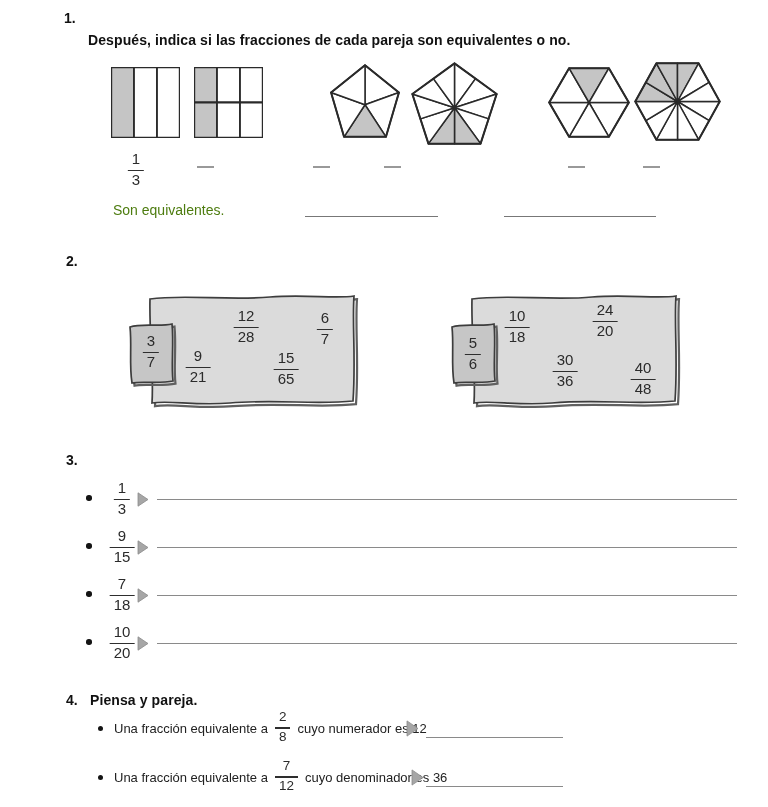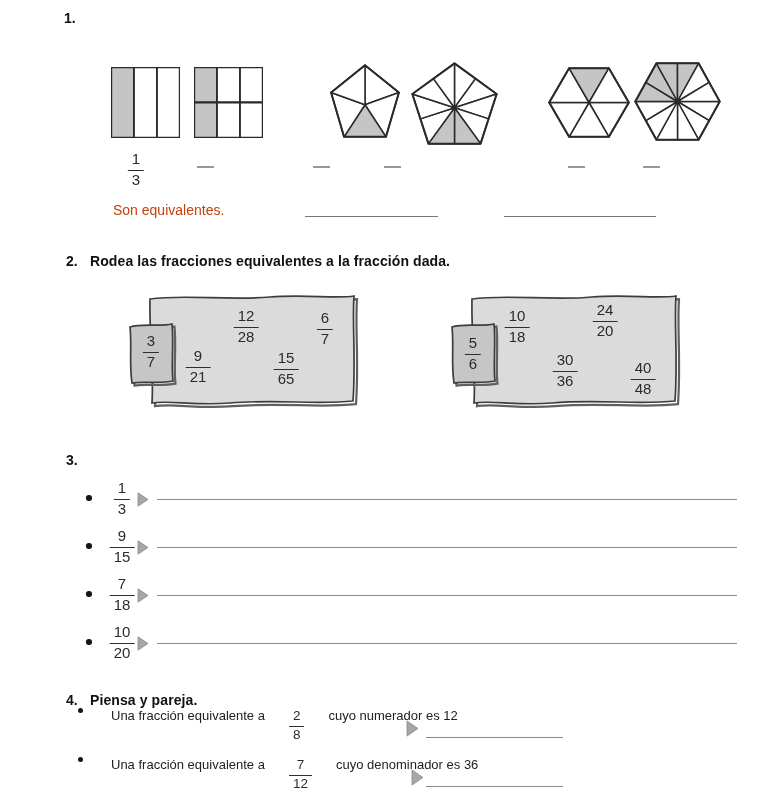--- a/index.html
+++ b/index.html
@@ -2,46 +2,47 @@
 <html><head>
 <meta charset="utf-8">
 <style>
   *{margin:0;padding:0;box-sizing:border-box}
   html,body{background:#fff}
   .page{position:relative;width:768px;height:807px;background:#ffffff;
         font-family:"Liberation Sans",sans-serif;color:#1c1c1c;overflow:hidden}
   .layer{position:absolute;left:0;top:0;width:100%;height:100%}
   .stmt{position:absolute;font-size:14px;font-weight:bold;color:#111;letter-spacing:.1px;white-space:nowrap}
   .numlbl{position:absolute;font-size:14px;font-weight:bold;color:#111}
-  .txt{position:absolute;font-size:14px;color:#c2410c;white-space:nowrap}
+  .txt{position:absolute;font-size:14px;color:#4d7c0f;white-space:nowrap}
   .shape{position:absolute}
   .shape svg{display:block;width:100%;height:100%}
   .frac{position:absolute;transform:translateX(-50%);display:flex;flex-direction:column;
         align-items:center;font-size:15px;line-height:1.1;color:#2b2b2b}
   .frac .fn,.frac .fd{padding:1px 4px 2px;white-space:nowrap}
   .frac .fbar{align-self:stretch;height:1.5px;background:#2e2e2e}
   .frac.inline{position:static;transform:none}
   .sb{position:absolute;width:17px;border-top:2.2px solid #999}
   .lnl{position:absolute;border-top:1.4px solid #777}
   .ln3{position:absolute;border-top:1.5px solid #8a8a8a}
   .dot{position:absolute;width:5.5px;height:5.5px;border-radius:50%;background:#141414}
   .arr{position:absolute}
   .panel{position:absolute;width:235px;height:131px}
-  .ex4row{position:absolute;left:78px;display:flex;gap:24px;
+  .ex4row{position:absolute;left:98px;display:flex;align-items:center;gap:7px;
           font-size:13px;color:#222;white-space:nowrap}
   .ex4row .dotl{width:5px;height:5px;border-radius:50%;background:#141414;margin-right:4px;flex:0 0 auto}
   .ex4row .frac.inline{font-size:13.5px}
 </style>
 </head>
 <body>
 
 <div class="page">
 
   <section class="layer">
     <span class="numlbl" style="left:64px;top:10px">1.</span>
+    <div class="stmt" style="left:88px;top:32px">Después, indica si las fracciones de cada pareja son equivalentes o no.</div>
 
     <div class="shape" style="left:111px;top:67px;width:69px;height:71px">
         <svg width="100%" height="100%" preserveAspectRatio="none" viewBox="0 0 100 100">
           <rect x="0" y="0" width="33.333333333333336" height="100" fill="#c5c5c5" stroke="#2a2a2a" stroke-width="1.8" vector-effect="non-scaling-stroke"></rect>
           <rect x="33.333333333333336" y="0" width="33.333333333333336" height="100" fill="#ffffff" stroke="#2a2a2a" stroke-width="1.8" vector-effect="non-scaling-stroke"></rect>
           <rect x="66.66666666666667" y="0" width="33.333333333333336" height="100" fill="#ffffff" stroke="#2a2a2a" stroke-width="1.8" vector-effect="non-scaling-stroke"></rect>
           <rect x="0" y="0" width="100" height="100" fill="none" stroke="#2a2a2a" stroke-width="2.4" vector-effect="non-scaling-stroke"></rect>
         </svg>
       </div>
     <div class="shape" style="left:194px;top:67px;width:69px;height:71px">
@@ -121,21 +122,20 @@
     <i class="sb" style="left:568px;top:166px"></i>
     <i class="sb" style="left:643px;top:166px"></i>
 
     <div class="txt" style="left:113px;top:202px">Son equivalentes.</div>
     <i class="lnl" style="left:305px;top:216px;width:133px"></i>
     <i class="lnl" style="left:504px;top:216px;width:152px"></i>
   </section>
 
   <section class="layer">
     <span class="numlbl" style="left:66px;top:253px">2.</span>
-    <div class="stmt" style="left:90px;top:253px">Rodea las fracciones equivalentes a la fracción dada.</div>
 
     <div class="panel" style="left:125px;top:289px">
       <svg width="235" height="131" viewBox="0 0 235 131">
         <g transform="translate(3,3.2)">
           <path d="M 25,10 C 60,5 105,12 145,8 C 180,5 210,10 229,7 C 227,35 231,70 228,112 C 192,116 150,110 105,114 C 70,117 45,111 27,114 C 29,85 24,42 25,10 Z" fill="none" stroke="#606060" stroke-width="2.2"></path>
         </g>
         <path d="M 25,10 C 60,5 105,12 145,8 C 180,5 210,10 229,7 C 227,35 231,70 228,112 C 192,116 150,110 105,114 C 70,117 45,111 27,114 C 29,85 24,42 25,10 Z" stroke="#3d3d3d" stroke-width="1.7" fill="#dbdbdb"></path>
         <g transform="translate(2.5,2.6)">
           <path d="M 5,38 C 17,34 35,38 47,35 C 49,55 46,76 48,92 C 35,95 16,92 7,94 C 4,76 7,57 5,38 Z" fill="none" stroke="#606060" stroke-width="2.2"></path>
         </g>

